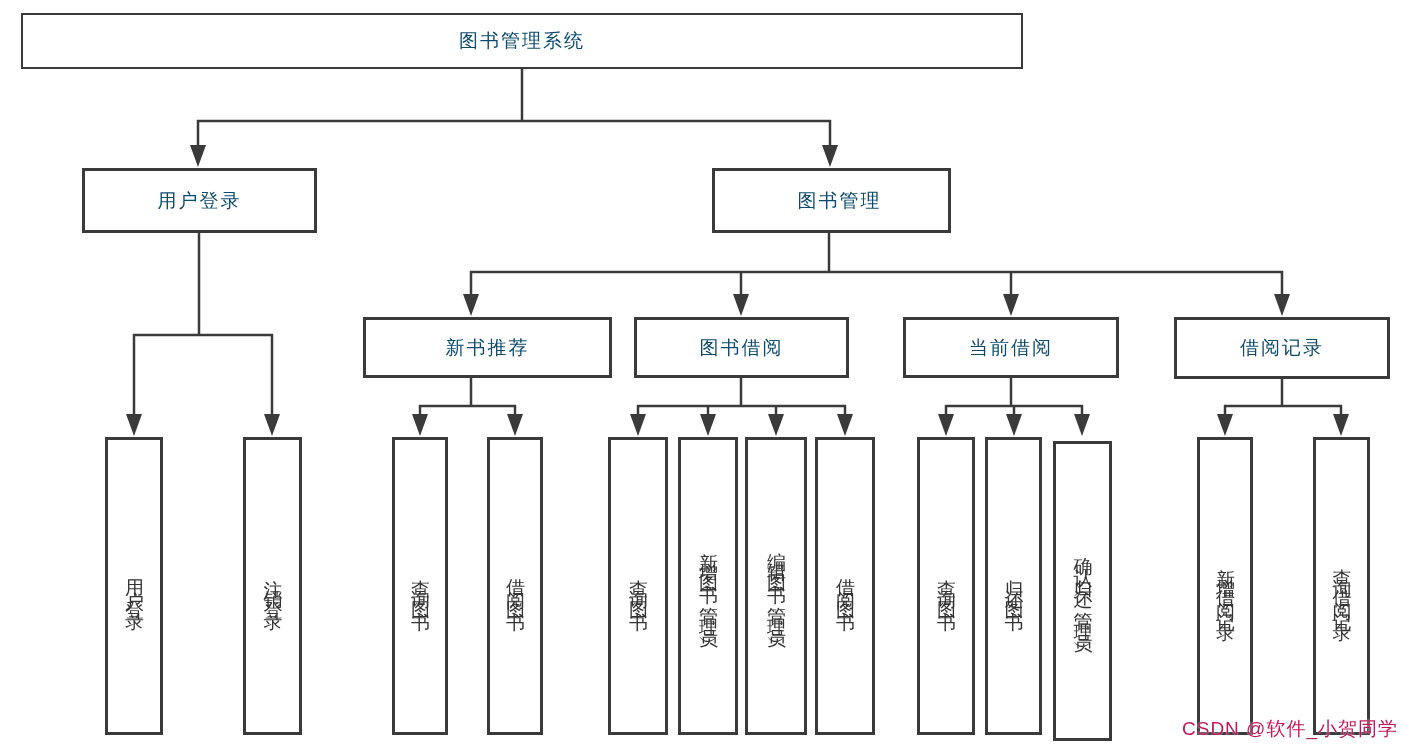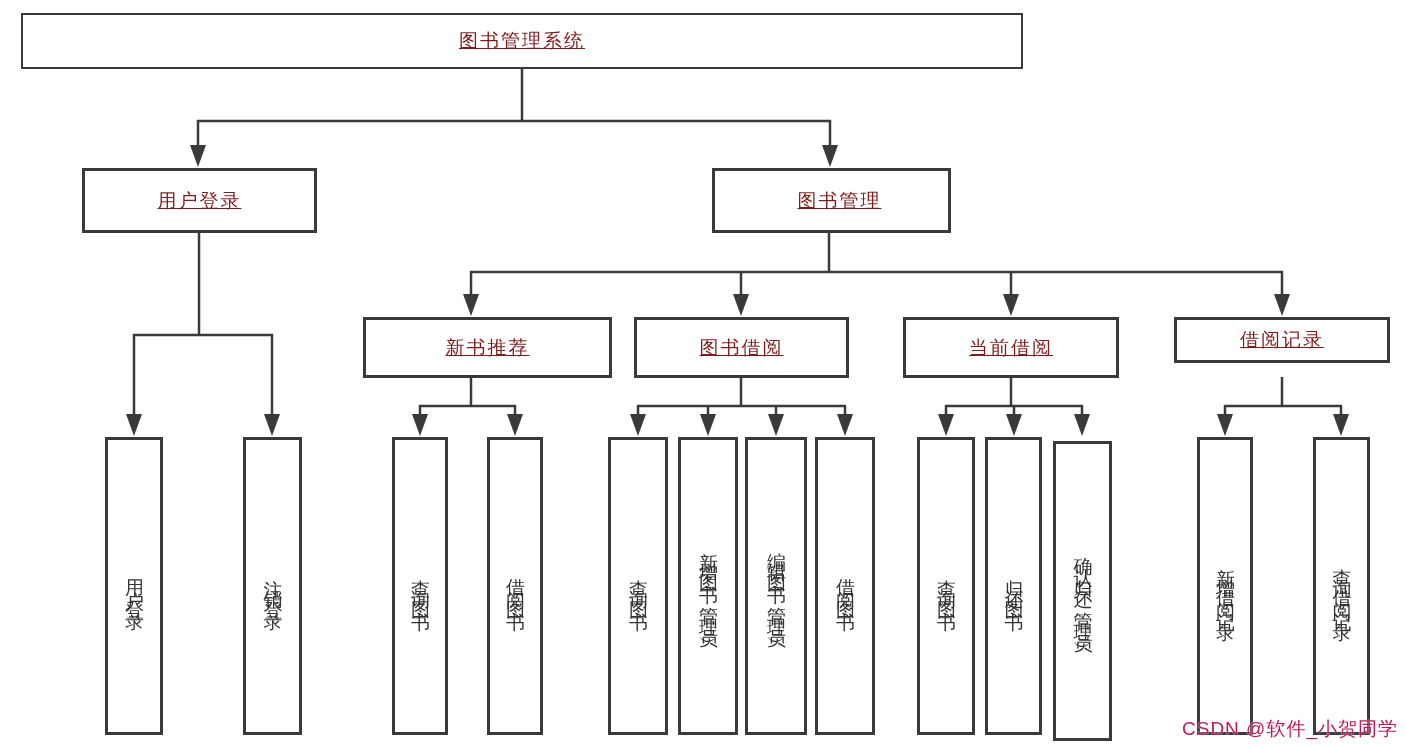--- a/index.html
+++ b/index.html
@@ -9,23 +9,22 @@
     position: relative; overflow: hidden;
     font-family: "Liberation Sans", "DejaVu Sans", sans-serif;
     color: #333333;
   }
   .stage { position: absolute; left: 0; top: 0; width: 1405px; height: 747px; }
   svg.connectors { position: absolute; left: 0; top: 0; }
   .node {
     position: absolute; background: #ffffff;
     border: 3px solid #3a3a3a;
     display: flex; align-items: center; justify-content: center;
-    font-size: 19px; letter-spacing: 2px; color: #7f1d1d;
+    font-size: 19px; letter-spacing: 2px; color: #0c4a6e;
     z-index: 2;
-    text-decoration: underline;
   }
   .node.l1 { border-width: 2px; }
   .vnode {
     position: absolute; background: #ffffff;
     border: 3px solid #3a3a3a;
     display: flex; align-items: center; justify-content: center;
     z-index: 2;
   }
   .vnode span {
     writing-mode: vertical-rl; text-orientation: mixed;
@@ -106,21 +105,21 @@
   </svg>
 
   <div class="node l1" style="left:21px; top:13px; width:1002px; height:56px;">图书管理系统</div>
 
   <div class="node" style="left:82px; top:168px; width:235px; height:65px;">用户登录</div>
   <div class="node" style="left:712px; top:168px; width:239px; height:65px;padding-left:16px;">图书管理</div>
 
   <div class="node" style="left:363px; top:317px; width:249px; height:61px;">新书推荐</div>
   <div class="node" style="left:634px; top:317px; width:215px; height:61px;">图书借阅</div>
   <div class="node" style="left:903px; top:317px; width:216px; height:61px;">当前借阅</div>
-  <div class="node" style="left:1174px; top:317px; width:216px; height:46px;">借阅记录</div>
+  <div class="node" style="left:1174px; top:317px; width:216px; height:62px;">借阅记录</div>
 
   <div class="vnode" style="left:105px; top:437px; width:58px; height:298px;">
     <span>用户登录</span>
   </div>
   <div class="vnode" style="left:243px; top:437px; width:59px; height:298px;">
     <span>注销登录</span>
   </div>
 
   <div class="vnode" style="left:392px; top:437px; width:56px; height:298px;">
     <span>查询图书</span>

